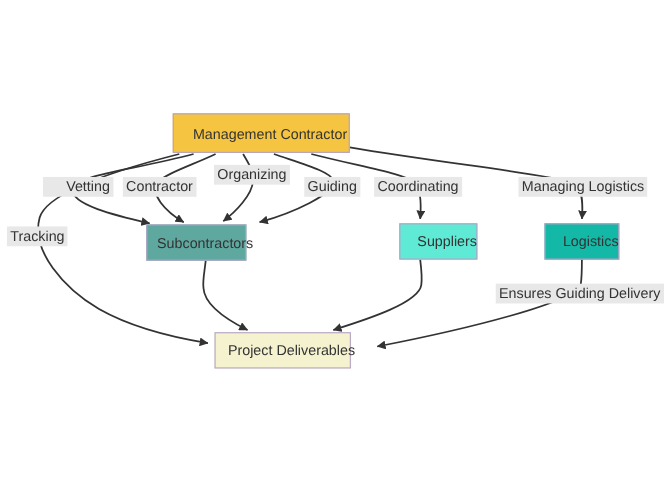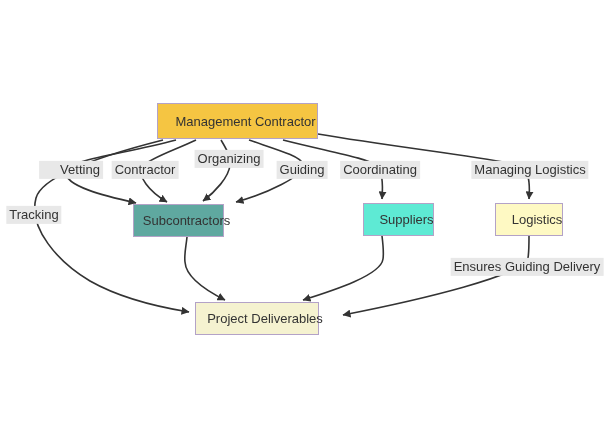--- a/index.html
+++ b/index.html
@@ -17,21 +17,21 @@
     border:1.4px solid #b3a2c7;
     color:#333333;
     font-size:13px;
     box-sizing:border-box;
     white-space:nowrap;
     padding-left:16px;
   }
   .node-mc        {left:157px;top:103px;width:161px;height:36px;background:#f5c542;}
   .node-sub       {left:133px;top:204px;width:91px;height:33px;background:#5fa8a0;}
   .node-sup       {left:347px;top:203px;width:71px;height:33px;background:#5eead4;margin-left:16px;}
-  .node-log       {left:495px;top:203px;width:68px;height:33px;background:#fef9c3;}
+  .node-log       {left:495px;top:203px;width:68px;height:33px;background:#14b8a6;}
   .node-pd        {left:195px;top:302px;width:124px;height:33px;background:#f5f2d0;}
   .edge-label{
     position:absolute;
     transform:translate(-50%,-50%);
     background:#e8e8e8;
     color:#333333;
     font-size:13px;
     line-height:1.25;
     padding:1px 3px;
     white-space:nowrap;

